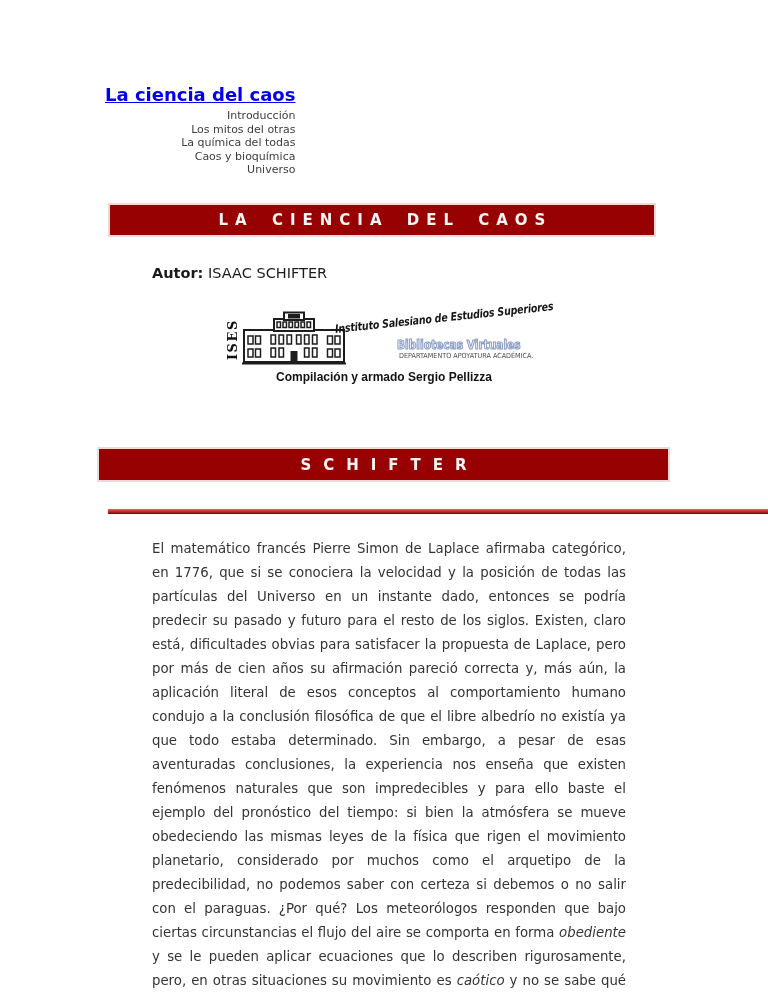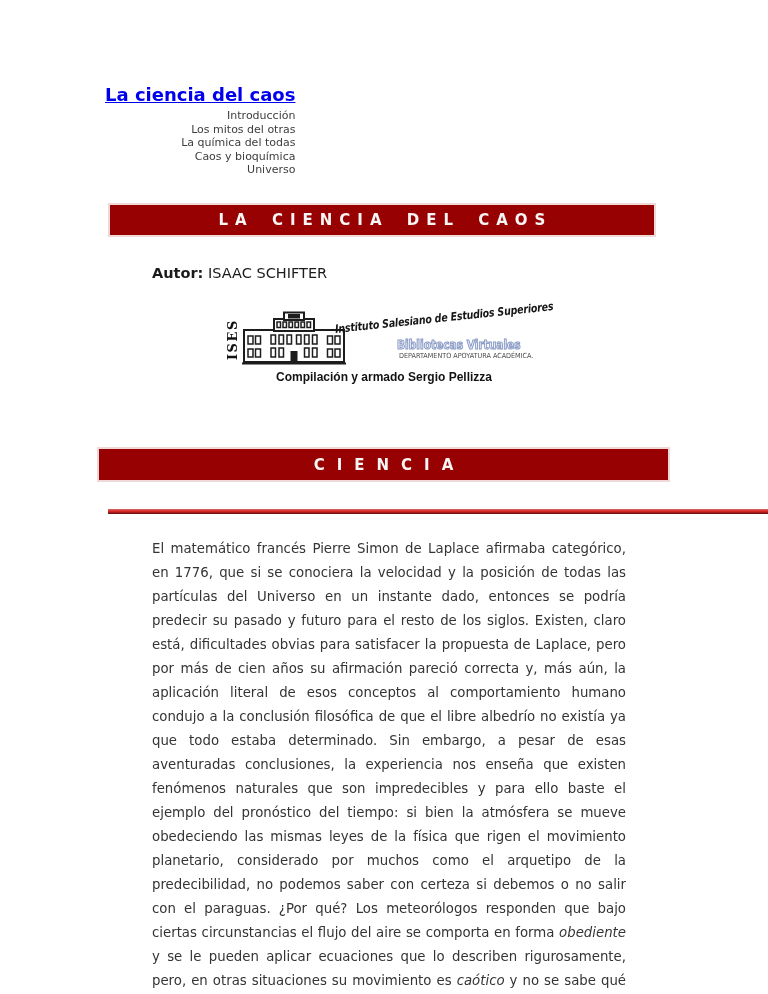--- a/index.html
+++ b/index.html
@@ -137,20 +137,20 @@
       <line x1="0" y1="105" x2="208" y2="105" stroke="#1d1d1d" stroke-width="4"></line>
     </svg>
     <div class="logo-institute">Instituto Salesiano de Estudios Superiores</div>
     <div class="logo-library">Bibliotecas Virtuales</div>
     <div class="logo-dept">DEPARTAMENTO APOYATURA ACADÉMICA.</div>
   </div>
 
   <div class="credit credit-1">Compilación y armado Sergio Pellizza</div>
 
   <div class="banner banner-section">
-    <span>CIENCIA</span>
+    <span>SCHIFTER</span>
   </div>
 
   <div class="redline"></div>
 
   <div class="body-text"><span>El matemático francés Pierre Simon de Laplace afirmaba categórico, en 1776, que si se conociera la velocidad y la posición de todas las partículas del Universo en un instante dado, entonces se podría predecir su pasado y futuro para el resto de los siglos. Existen, claro está, dificultades obvias para satisfacer la propuesta de Laplace, pero por más de cien años su afirmación pareció correcta y, más aún, la aplicación literal de esos conceptos al comportamiento humano condujo a la conclusión filosófica de que el libre albedrío no existía ya que todo estaba determinado. Sin embargo, a pesar de esas aventuradas conclusiones, la experiencia nos enseña que existen fenómenos naturales que son impredecibles y para ello baste el ejemplo del pronóstico del tiempo: si bien la atmósfera se mueve obedeciendo las mismas leyes de la física que rigen el movimiento planetario, considerado por muchos como el arquetipo de la predecibilidad, no podemos saber con certeza si debemos o no salir con el paraguas. ¿Por qué? Los meteorólogos responden que bajo ciertas circunstancias el flujo del aire se comporta en forma </span><span class="italic">obediente</span><span> y se le pueden aplicar ecuaciones que lo describen rigurosamente, pero, en otras situaciones su movimiento es </span><span class="italic">caótico</span><span> y no se sabe qué pasará. El desorden es precisamente el personaje principal de este relato y,</span></div>
 
 </div>
 
 </body></html>

